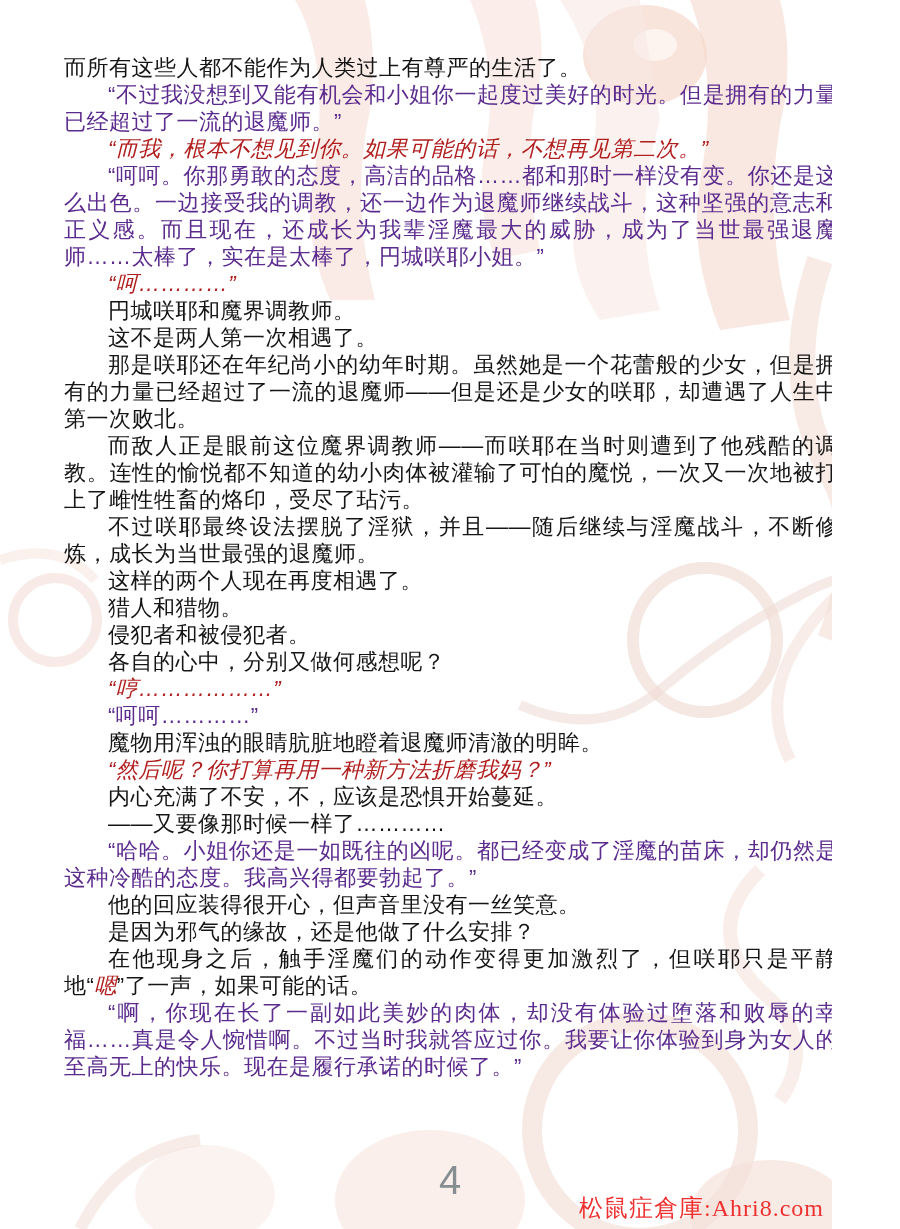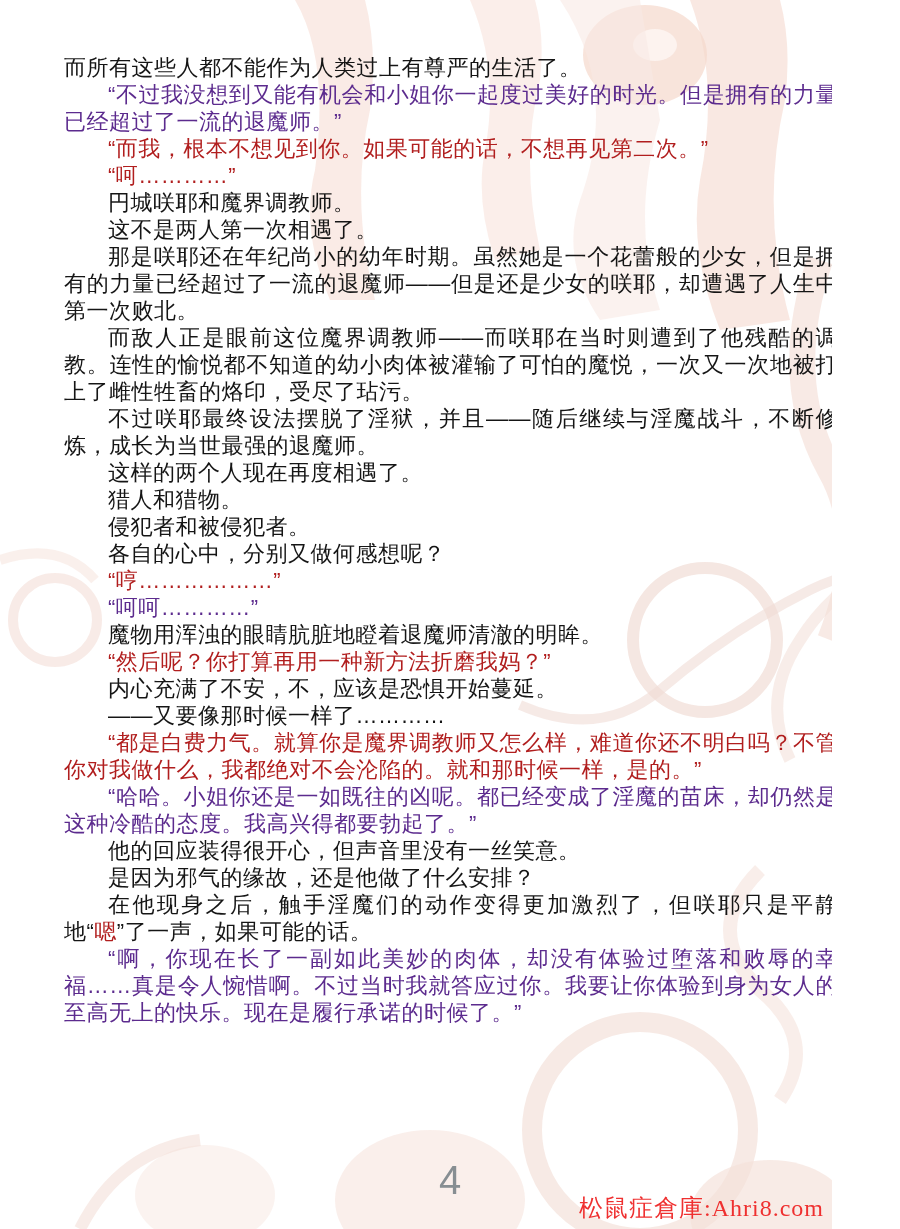--- a/index.html
+++ b/index.html
@@ -33,21 +33,21 @@
     letter-spacing: 0.5px;
   }
   .text-column p {
     margin: 0;
     text-indent: 2em;
     text-align: justify;
   }
   .text-column p.no-indent { text-indent: 0; }
   .seg-black  { color: var(--c-black, #151515); }
   .seg-purple { color: var(--c-purple, #5c2b8e); }
-  .seg-red    { color: var(--c-red, #b11e1e); }
+  .seg-red    { color: var(--c-red, #b11e1e); font-style: italic; }
   .page-number {
     position: absolute;
     z-index: 1;
     left: 0;
     width: 900px;
     top: 1158px;
     text-align: center;
     font-size: 40px;
     color: var(--c-gray, #878e92);
     font-family: "Liberation Sans", "DejaVu Sans", sans-serif;
@@ -91,37 +91,37 @@
     <ellipse cx="430" cy="1200" rx="95" ry="70" fill="#f7e6e0" opacity="0.65"></ellipse>
     <ellipse cx="770" cy="1215" rx="80" ry="55" fill="#f5e0d9" opacity="0.65"></ellipse>
     <ellipse cx="205" cy="1195" rx="70" ry="50" fill="#f9ebe6" opacity="0.6"></ellipse>
     <path d="M80 1229 Q120 1150 200 1140" stroke="#f3ddd6" stroke-width="12" fill="none" opacity="0.55"></path>
   </svg>
 
   <div class="text-column" id="text-column">
       <p class="no-indent"><span class="seg-black">而所有这些人都不能作为人类过上有尊严的生活了。</span></p>
       <p><span class="seg-purple">“不过我没想到又能有机会和小姐你一起度过美好的时光。但是拥有的力量已经超过了一流的退魔师。”</span></p>
       <p><span class="seg-red">“而我，根本不想见到你。如果可能的话，不想再见第二次。”</span></p>
+      <p><span class="seg-purple">“呵呵。你那勇敢的态度，高洁的品格……都和那时一样没有变。你还是这么出色。一边接受我的调教，还一边作为退魔师继续战斗，这种坚强的意志和正义感。而且现在，还成长为我辈淫魔最大的威胁，成为了当世最强退魔师……太棒了，实在是太棒了，円城咲耶小姐。”</span></p>
       <p><span class="seg-red">“呵…………”</span></p>
       <p><span class="seg-black">円城咲耶和魔界调教师。</span></p>
       <p><span class="seg-black">这不是两人第一次相遇了。</span></p>
       <p><span class="seg-black">那是咲耶还在年纪尚小的幼年时期。虽然她是一个花蕾般的少女，但是拥有的力量已经超过了一流的退魔师——但是还是少女的咲耶，却遭遇了人生中第一次败北。</span></p>
       <p><span class="seg-black">而敌人正是眼前这位魔界调教师——而咲耶在当时则遭到了他残酷的调教。连性的愉悦都不知道的幼小肉体被灌输了可怕的魔悦，一次又一次地被打上了雌性牲畜的烙印，受尽了玷污。</span></p>
       <p><span class="seg-black">不过咲耶最终设法摆脱了淫狱，并且——随后继续与淫魔战斗，不断修炼，成长为当世最强的退魔师。</span></p>
       <p><span class="seg-black">这样的两个人现在再度相遇了。</span></p>
       <p><span class="seg-black">猎人和猎物。</span></p>
       <p><span class="seg-black">侵犯者和被侵犯者。</span></p>
       <p><span class="seg-black">各自的心中，分别又做何感想呢？</span></p>
       <p><span class="seg-red">“哼………………”</span></p>
       <p><span class="seg-purple">“呵呵…………”</span></p>
       <p><span class="seg-black">魔物用浑浊的眼睛肮脏地瞪着退魔师清澈的明眸。</span></p>
       <p><span class="seg-red">“然后呢？你打算再用一种新方法折磨我妈？”</span></p>
       <p><span class="seg-black">内心充满了不安，不，应该是恐惧开始蔓延。</span></p>
       <p><span class="seg-black">——又要像那时候一样了…………</span></p>
-      <p><span class="seg-red">“都是白费力气。就算你是魔界调教师又怎么样，难道你还不明白吗？不管你对我做什么，我都绝对不会沦陷的。就和那时候一样，是的。”</span></p>
       <p><span class="seg-purple">“哈哈。小姐你还是一如既往的凶呢。都已经变成了淫魔的苗床，却仍然是这种冷酷的态度。我高兴得都要勃起了。”</span></p>
       <p><span class="seg-black">他的回应装得很开心，但声音里没有一丝笑意。</span></p>
       <p><span class="seg-black">是因为邪气的缘故，还是他做了什么安排？</span></p>
       <p><span class="seg-black">在他现身之后，触手淫魔们的动作变得更加激烈了，但咲耶只是平静地“</span><span class="seg-red">嗯</span><span class="seg-black">”了一声，如果可能的话。</span></p>
       <p><span class="seg-purple">“啊，你现在长了一副如此美妙的肉体，却没有体验过堕落和败辱的幸福……真是令人惋惜啊。不过当时我就答应过你。我要让你体验到身为女人的至高无上的快乐。现在是履行承诺的时候了。”</span></p>
     </div>
 
   <div class="page-number">4</div>
   <div class="watermark">松鼠症倉庫:Ahri8.com</div>
 

